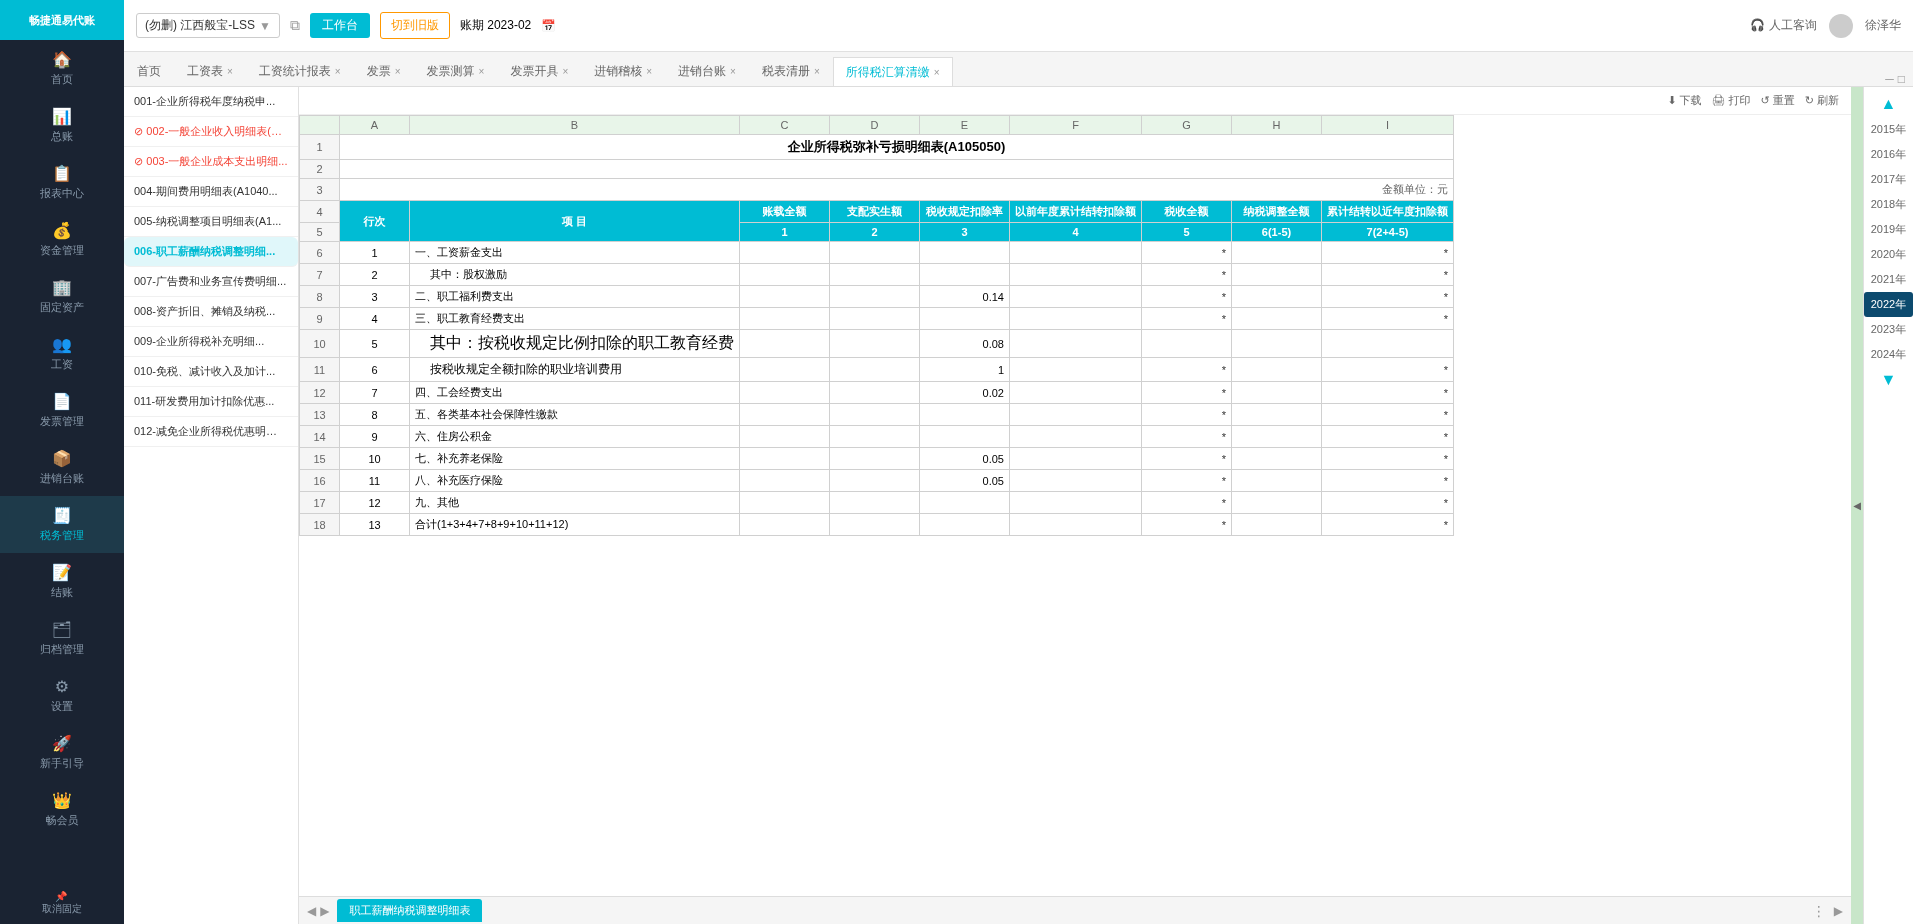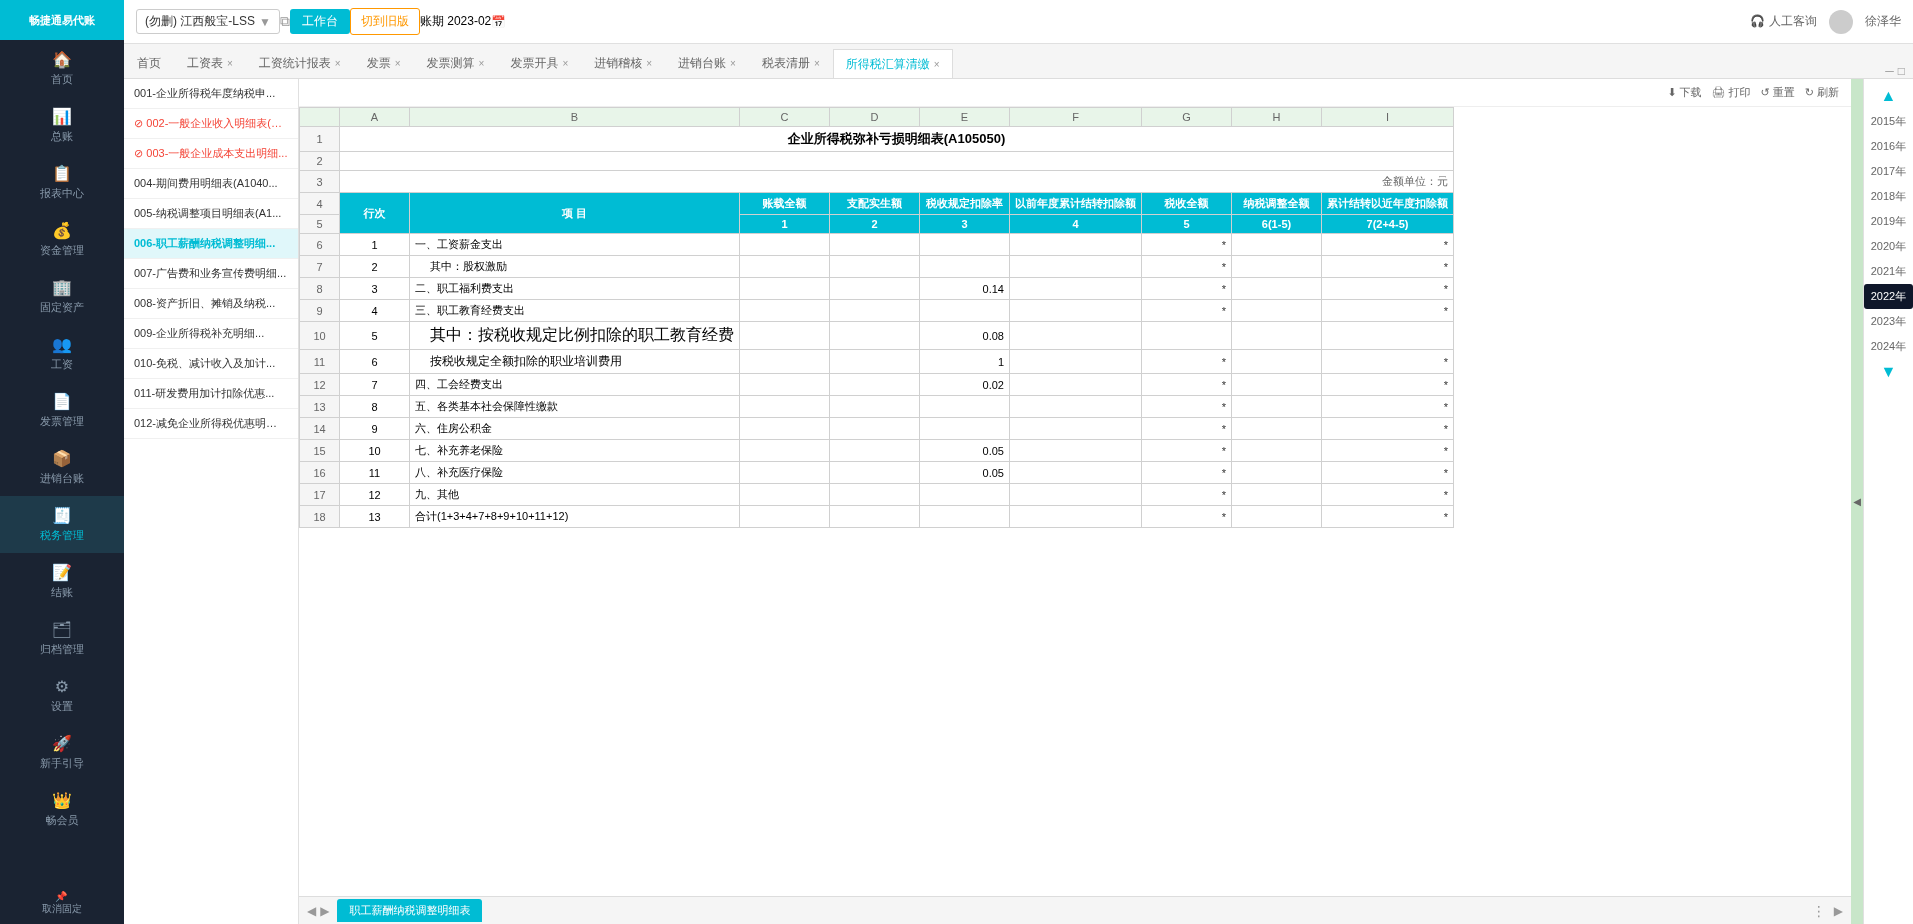--- a/index.html
+++ b/index.html
@@ -9,47 +9,47 @@
     .sidebar { width: 124px; background: #1a2332; color: #aab; display: flex; flex-direction: column; flex-shrink: 0; }
     .sidebar-logo { background: #00bcd4; padding: 10px 8px; text-align: center; color: white; font-size: 11px; font-weight: bold; height: 40px; display: flex; align-items: center; justify-content: center; }
     .sidebar-item { display: flex; flex-direction: column; align-items: center; padding: 10px 4px; cursor: pointer; color: #8899aa; font-size: 11px; gap: 3px; }
     .sidebar-item.active { background: #1e3a4a; color: #00bcd4; }
     .sidebar-icon { font-size: 16px; }
 
     
     .main { flex: 1; display: flex; flex-direction: column; overflow: hidden; }
 
     
-    .topbar { background: white; height: 44px; display: flex; align-items: center; padding: 0 12px; border-bottom: 1px solid #e0e0e0; flex-shrink: 0; justify-content: space-between; }
+    .topbar { background: white; height: 52px; display: flex; align-items: center; padding: 0 12px; gap: 10px; border-bottom: 1px solid #e0e0e0; flex-shrink: 0; justify-content: space-between; }
     .company-select { border: 1px solid #ccc; border-radius: 3px; padding: 3px 8px; font-size: 12px; color: #333; display: flex; align-items: center; gap: 4px; cursor: pointer; min-width: 140px; }
     .btn-workbench { background: #00bcd4; color: white; border: none; border-radius: 3px; padding: 4px 12px; font-size: 12px; cursor: pointer; }
     .btn-switch { border: 1px solid #ff9800; color: #ff9800; background: white; border-radius: 3px; padding: 4px 10px; font-size: 12px; cursor: pointer; }
     .period-text { color: #000000; font-size: 12px; }
     .topbar-right { margin-left: auto; display: flex; align-items: center; gap: 12px; color: #666; font-size: 12px; }
 
     
     .tabbar { background: #f5f5f5; height: 35px; display: flex; align-items: flex-end; border-bottom: 1px solid #ddd; flex-shrink: 0; overflow: hidden; }
     .tab { padding: 6px 12px; font-size: 12px; color: #666; cursor: pointer; border: 1px solid transparent; border-bottom: none; white-space: nowrap; display: flex; align-items: center; gap: 4px; }
     .tab.active { background: white; border-color: #ddd; color: #00bcd4; border-bottom-color: white; margin-bottom: -1px; }
     .tab-close { font-size: 10px; color: #999; cursor: pointer; }
     .tabbar-controls { margin-left: auto; display: flex; align-items: center; padding: 0 8px; gap: 4px; }
 
     
     .content { flex: 1; display: flex; overflow: hidden; }
 
     
     .left-panel { width: 175px; background: white; border-right: 1px solid #e0e0e0; overflow-y: auto; flex-shrink: 0; }
     .left-item { padding: 7px 10px; font-size: 11px; color: #333; cursor: pointer; border-bottom: 1px solid #f0f0f0; white-space: nowrap; overflow: hidden; text-overflow: ellipsis; }
-    .left-item.active { background: #e0f7fa; color: #00bcd4; font-weight: bold; }
+    .left-item.active { background: #e0f7fa; color: #00bcd4; font-weight: bold; border-radius: 6px; }
     .left-item.error { color: #f44336; }
 
     
     .years-panel { width: 50px; background: white; border-left: 1px solid #e0e0e0; display: flex; flex-direction: column; align-items: center; padding: 4px 0; flex-shrink: 0; overflow: hidden; }
     .year-item { padding: 5px 2px; font-size: 11px; color: #666; cursor: pointer; text-align: center; width: 100%; text-align: center; }
-    .year-item.active { background: #0f172a; color: white; border-radius: 3px; }
+    .year-item.active { background: #0c4a6e; color: white; border-radius: 3px; }
     .year-nav { color: #00bcd4; cursor: pointer; font-size: 16px; padding: 4px; }
 
     
     .spreadsheet-area { flex: 1; display: flex; flex-direction: column; overflow: hidden; background: white; }
     .toolbar-row { padding: 6px 12px; display: flex; align-items: center; justify-content: flex-end; gap: 10px; border-bottom: 1px solid #eee; flex-shrink: 0; }
     .toolbar-btn { font-size: 11px; color: #666; cursor: pointer; display: flex; align-items: center; gap: 3px; }
 
     .warning-bar { background: #fff3e0; padding: 8px 12px; font-size: 11px; color: #e65100; border-bottom: 1px solid #ffe0b2; flex-shrink: 0; line-height: 1.5; }
 
     .table-container { flex: 1; overflow: auto; }

